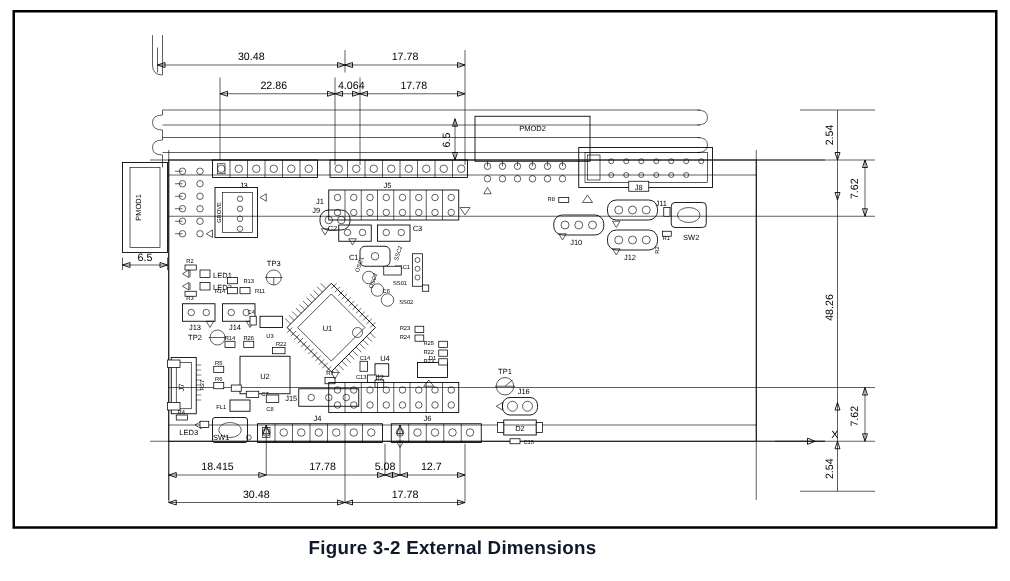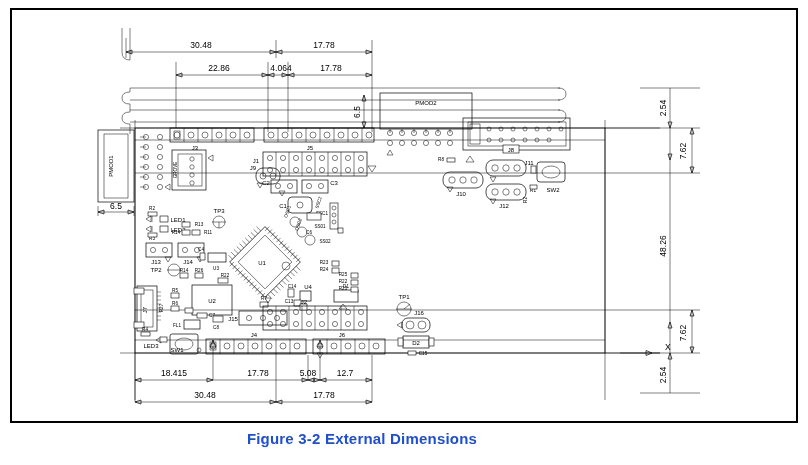--- a/index.html
+++ b/index.html
@@ -1,20 +1,20 @@
 <!DOCTYPE html>
 <html><head>
 <meta charset="utf-8">
 <style>
   html,body{margin:0;padding:0;background:#ffffff;}
   body{font-family:"Liberation Sans", sans-serif;}
   #page{position:relative;width:808px;height:465px;background:#fff;overflow:hidden;}
   #frame{position:absolute;left:10px;top:8px;width:788px;height:415px;border:2px solid #000;box-sizing:border-box;}
   #caption{position:absolute;left:0;top:430px;width:724px;text-align:center;
-    font-size:15px;font-weight:bold;color:#1d4ed8;letter-spacing:.2px;}
+    font-size:15px;font-weight:bold;color:#0f172a;letter-spacing:.2px;}
   svg{position:absolute;left:0;top:0;}
   .dimtxt{font-family:"Liberation Sans", sans-serif;font-size:8.5px;fill:#000;}
   .reftxt{font-family:"Liberation Sans", sans-serif;font-size:6px;fill:#000;}
   .reftxt-sm{font-family:"Liberation Sans", sans-serif;font-size:4.6px;fill:#000;}
   .ln{stroke:#000;stroke-width:.7;fill:none;}
   .thin{stroke:#000;stroke-width:.5;fill:none;}
   .pad{stroke:#000;stroke-width:.6;fill:#fff;}
 </style>
 </head>
 <body>

